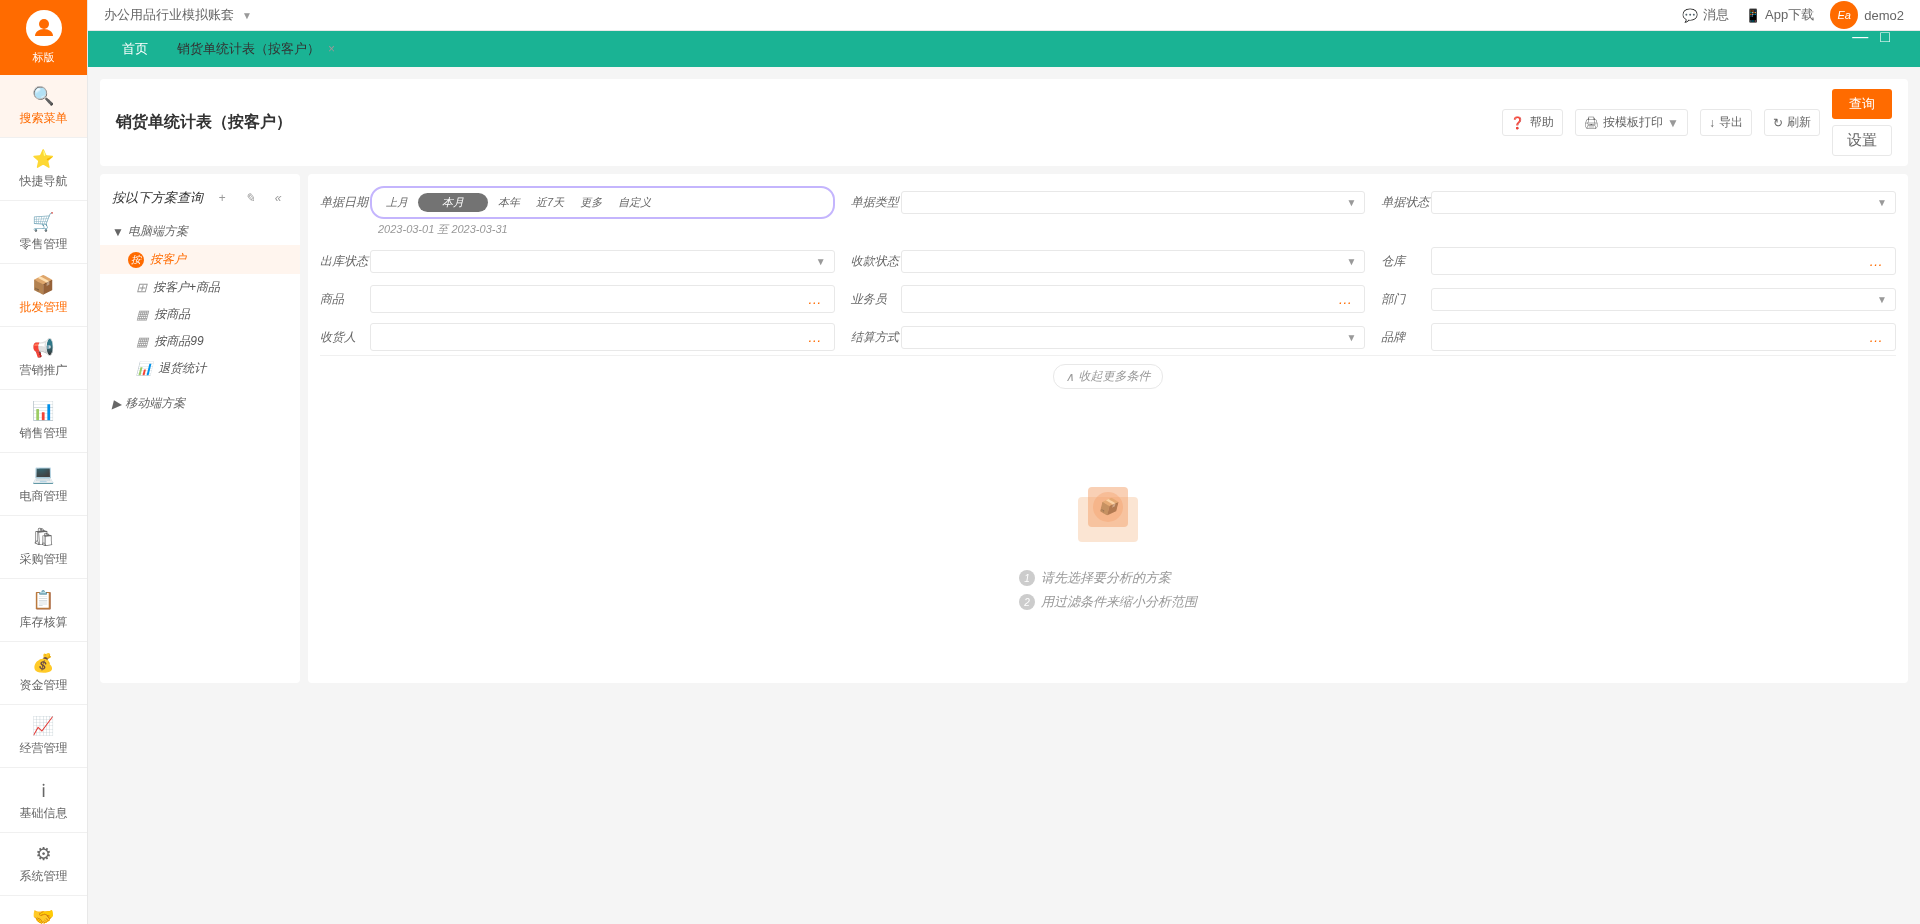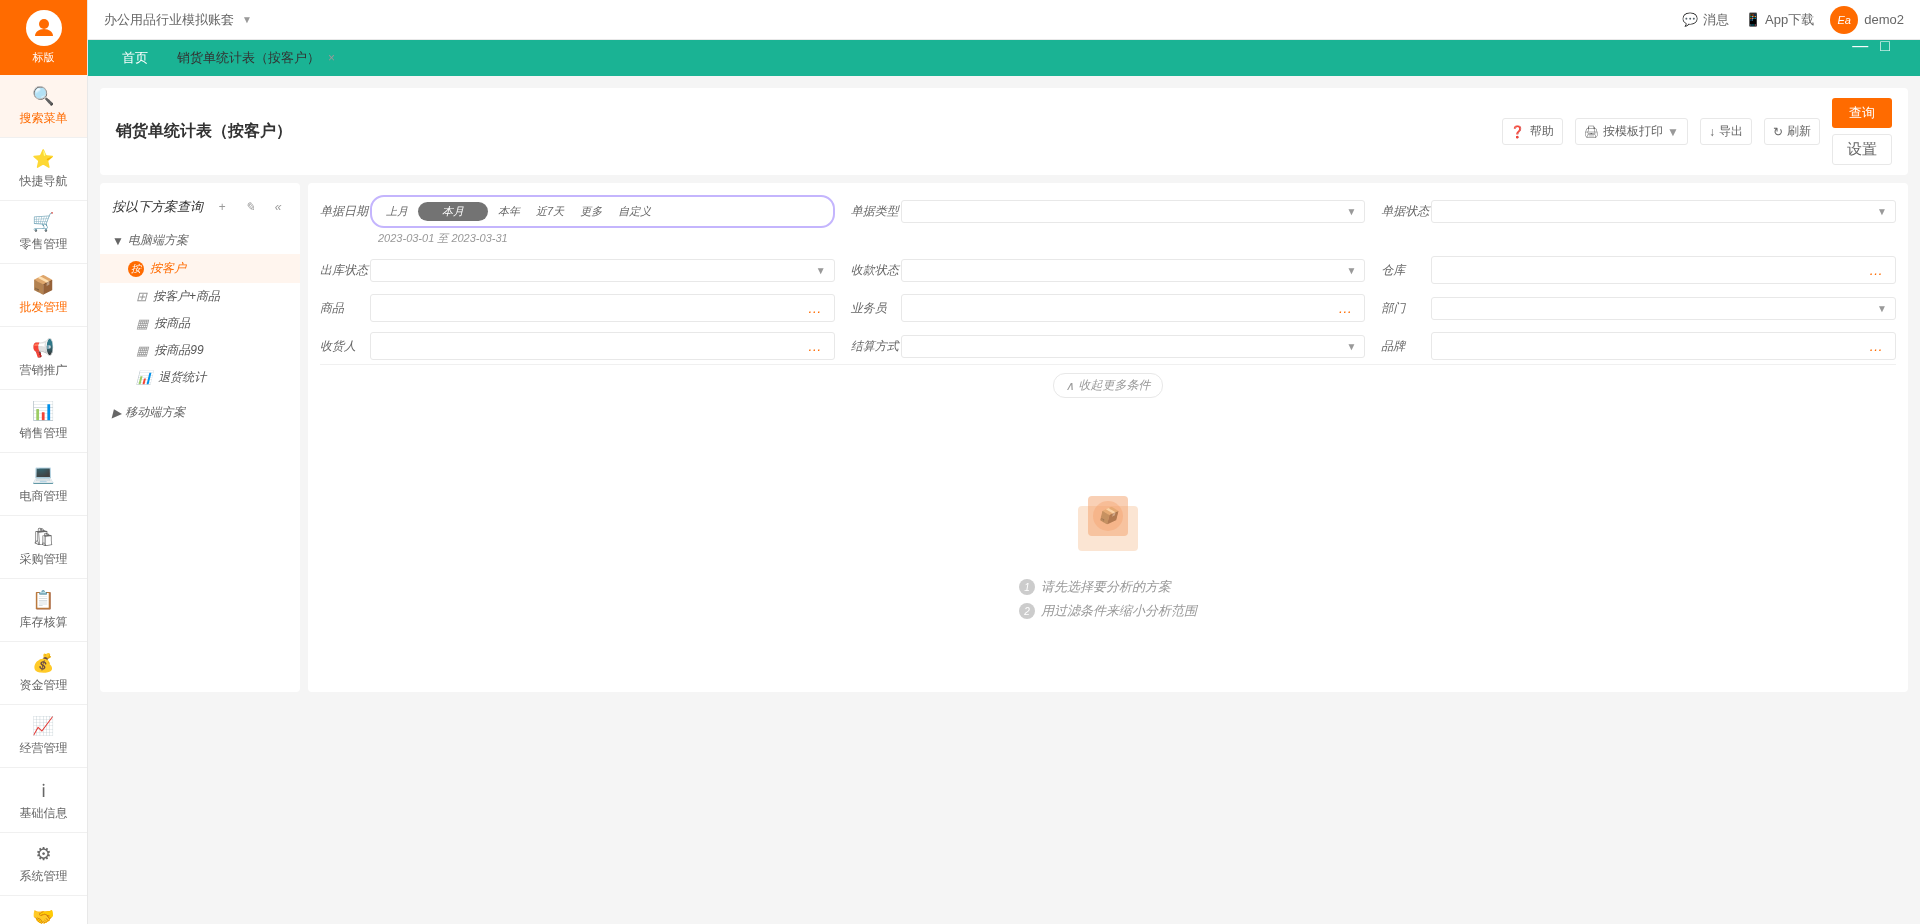--- a/index.html
+++ b/index.html
@@ -59,21 +59,21 @@
     .main-content {
       flex: 1;
       display: flex;
       flex-direction: column;
       overflow: hidden;
     }
 
     
     .top-header {
       background: #fff;
-      height: 40px;
+      height: 31px;
       display: flex;
       align-items: center;
       justify-content: space-between;
       padding: 0 16px;
       border-bottom: 1px solid #e8e8e8;
     }
     .top-header-left {
       display: flex;
       align-items: center;
       gap: 8px;

